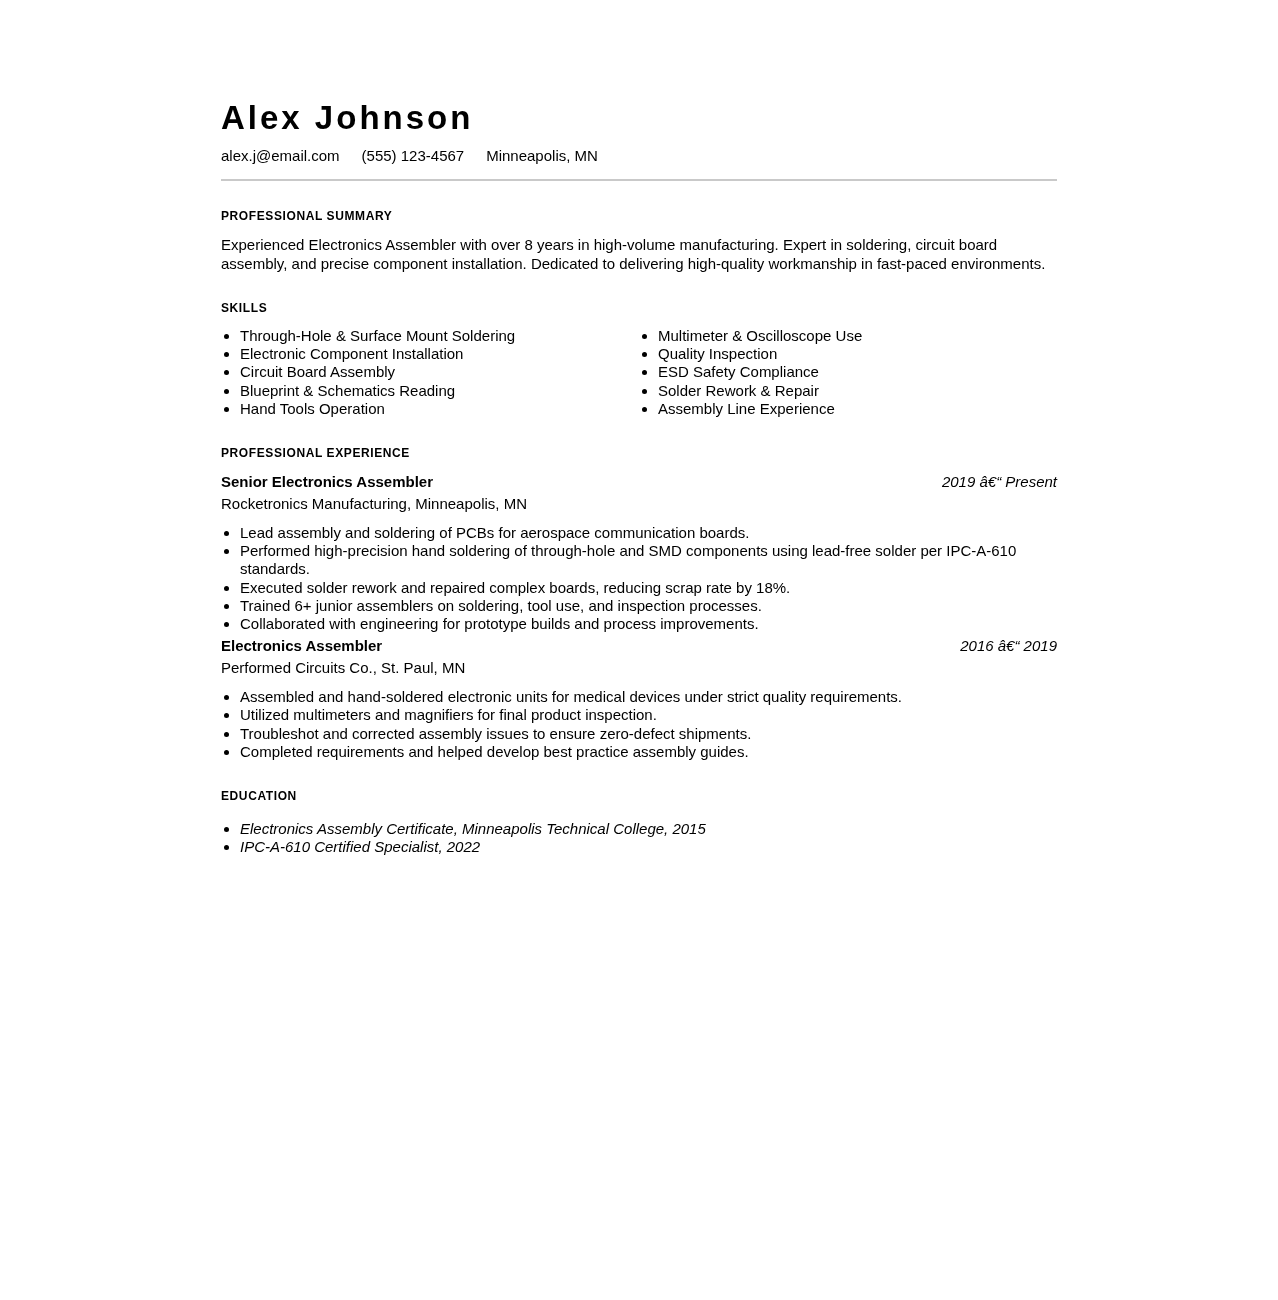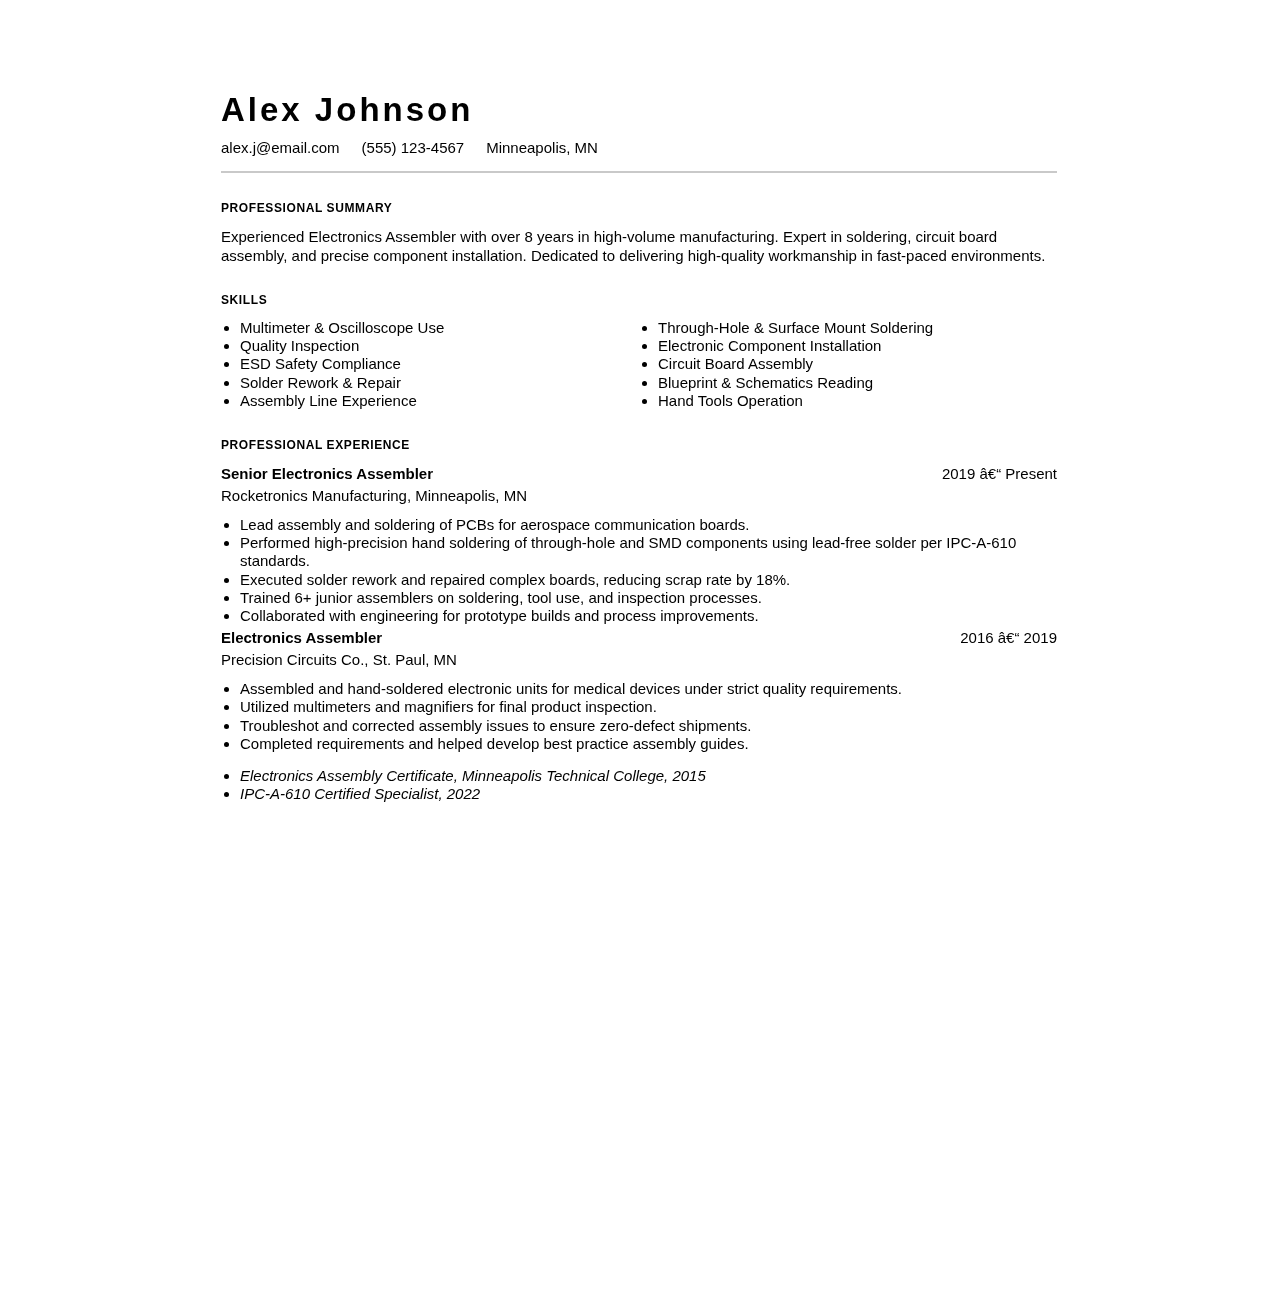--- a/index.html
+++ b/index.html
@@ -9,21 +9,21 @@
     color: #000000;
     font-family: "Liberation Sans", "DejaVu Sans", sans-serif;
   }
   body {
     width: 1278px;
     height: 1300px;
     overflow: hidden;
   }
   .page {
     width: 836px;
-    margin: 0 auto;
+    margin: 8px auto;
     padding-top: 91px;
   }
   .name {
     font-size: 33px;
     font-weight: 700;
     letter-spacing: 3px;
     line-height: 38px;
     margin: 0;
   }
   .contact-line {
@@ -63,21 +63,21 @@
   }
   .job-header {
     display: flex;
     justify-content: space-between;
     align-items: flex-start;
     font-size: 15px;
     line-height: 19px;
   }
   .job + .job { margin-top: 3px; }
   .job-title { font-weight: 700; }
-  .job-dates { }
+  .job-dates { font-style: italic; }
   .job-company {
     font-size: 15px;
     line-height: 19px;
     margin-top: 3px;
   }
   ul.bullet-list {
     margin: 11px 0 0 0;
     padding-left: 19px;
     font-size: 15px;
     line-height: 18.2px;
@@ -98,32 +98,32 @@
   </div>
 
   <hr class="header-divider">
 
   <h2 class="section-heading">PROFESSIONAL SUMMARY</h2>
   <p class="summary-text">Experienced Electronics Assembler with over 8 years in high-volume manufacturing. Expert in soldering, circuit board assembly, and precise component installation. Dedicated to delivering high-quality workmanship in fast-paced environments.</p>
 
   <h2 class="section-heading">SKILLS</h2>
   <div class="skills-columns">
     <ul>
+      <li>Through-Hole &amp; Surface Mount Soldering</li>
+      <li>Electronic Component Installation</li>
+      <li>Circuit Board Assembly</li>
+      <li>Blueprint &amp; Schematics Reading</li>
+      <li>Hand Tools Operation</li>
+    </ul>
+    <ul>
       <li>Multimeter &amp; Oscilloscope Use</li>
       <li>Quality Inspection</li>
       <li>ESD Safety Compliance</li>
       <li>Solder Rework &amp; Repair</li>
       <li>Assembly Line Experience</li>
-    </ul>
-    <ul>
-      <li>Through-Hole &amp; Surface Mount Soldering</li>
-      <li>Electronic Component Installation</li>
-      <li>Circuit Board Assembly</li>
-      <li>Blueprint &amp; Schematics Reading</li>
-      <li>Hand Tools Operation</li>
     </ul>
   </div>
 
   <h2 class="section-heading">PROFESSIONAL EXPERIENCE</h2>
 
   <div class="job">
     <div class="job-header">
       <span class="job-title">Senior Electronics Assembler</span>
       <span class="job-dates">2019 â€“ Present</span>
     </div>
@@ -135,27 +135,28 @@
       <li>Trained 6+ junior assemblers on soldering, tool use, and inspection processes.</li>
       <li>Collaborated with engineering for prototype builds and process improvements.</li>
     </ul>
   </div>
 
   <div class="job">
     <div class="job-header">
       <span class="job-title">Electronics Assembler</span>
       <span class="job-dates">2016 â€“ 2019</span>
     </div>
-    <div class="job-company">Precision Circuits Co., St. Paul, MN</div>
+    <div class="job-company">Performed Circuits Co., St. Paul, MN</div>
     <ul class="bullet-list">
       <li>Assembled and hand-soldered electronic units for medical devices under strict quality requirements.</li>
       <li>Utilized multimeters and magnifiers for final product inspection.</li>
       <li>Troubleshot and corrected assembly issues to ensure zero-defect shipments.</li>
       <li>Completed requirements and helped develop best practice assembly guides.</li>
     </ul>
   </div>
 
+  <h2 class="section-heading">EDUCATION</h2>
   <ul class="bullet-list" style="margin-top:14px;font-style:italic;">
     <li>Electronics Assembly Certificate, Minneapolis Technical College, 2015</li>
     <li>IPC-A-610 Certified Specialist, 2022</li>
   </ul>
 
 </div>
 
 </body></html>

